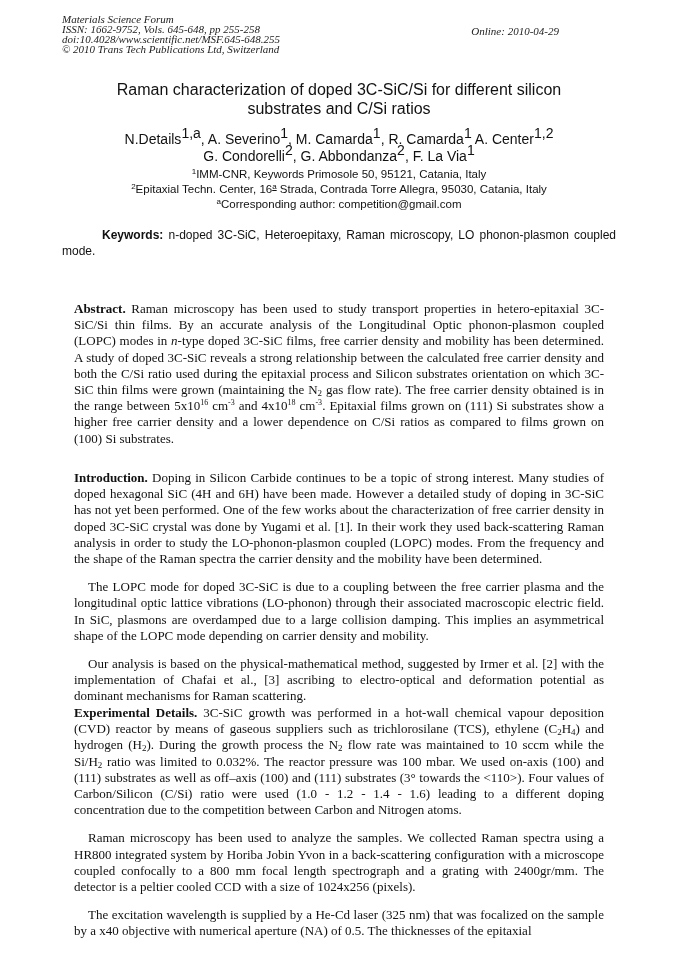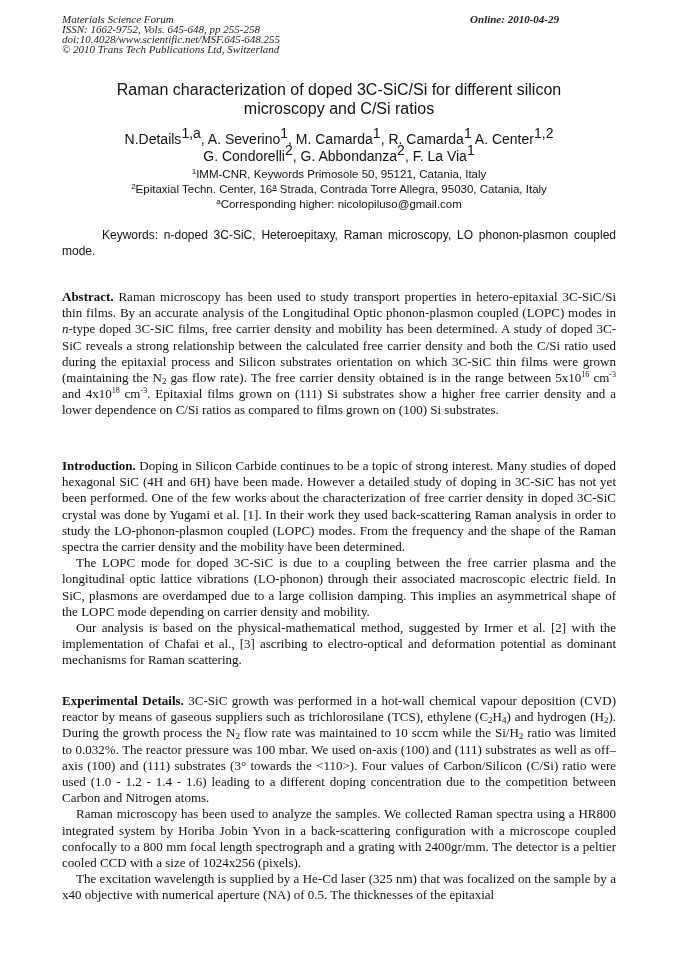--- a/index.html
+++ b/index.html
@@ -1,38 +1,38 @@
 <!DOCTYPE html>
 <html><head>
 <meta charset="utf-8">
 <style>
   html, body { margin: 0; padding: 0; background: #ffffff; }
   body { width: 678px; height: 959px; position: relative; overflow: hidden; color: #111; }
   .page { position: absolute; left: 0; top: 0; width: 622px; height: 959px; }
 
   .hdr { position: absolute; font-family: "Liberation Serif", serif; font-style: italic; font-size: 11px; line-height: 10px; color: #222; }
   .hdr-left { left: 62px; top: 14px; }
-  .hdr-right { right: 63px; top: 14px; text-align: right; font-weight: bold; }
+  .hdr-right { right: 63px; top: 26px; text-align: right; }
 
   .title { position: absolute; left: 62px; width: 554px; top: 80px; text-align: center;
            font-family: "Liberation Sans", sans-serif; font-weight: normal; font-size: 16px; line-height: 19px; color: #111; }
 
   .authors { position: absolute; left: 62px; width: 554px; top: 131px; text-align: center;
              font-family: "Liberation Sans", sans-serif; font-size: 14px; line-height: 17px; color: #111; }
   .authors sup { font-size: 14px; vertical-align: 6px; line-height: 0; }
   .affil { position: absolute; left: 62px; width: 554px; top: 167px; text-align: center;
            font-family: "Liberation Sans", sans-serif; font-size: 11.5px; line-height: 15px; color: #111; }
   .affil sup { font-size: 8px; vertical-align: 4px; line-height: 0; }
 
   .keywords { position: absolute; left: 62px; width: 554px; top: 227px; text-align: justify;
               font-family: "Liberation Sans", sans-serif; font-size: 12px; line-height: 16px; color: #111; }
-  .keywords b { font-weight: normal; padding-left: 40px; }
+  .keywords b { font-weight: bold; padding-left: 40px; }
 
   .body { position: absolute; left: 62px; width: 554px; font-family: "Liberation Serif", serif; font-size: 13px; line-height: 16.2px; text-align: justify; color: #111; }
-  .body p { margin: 0; }
+  .body p { margin: 12px; }
   .body .indent { text-indent: 14px; }
   .body b { font-weight: bold; }
   .body sub { font-size: 9px; vertical-align: -2px; line-height: 0; }
   .body sup { font-size: 8px; vertical-align: 5px; line-height: 0; }
 
   .abstract { top: 289px; }
   .intro { top: 458px; }
   .exp { top: 693px; }
 </style>
 </head>
@@ -43,36 +43,36 @@
   <div class="hdr hdr-left">
     <div>Materials Science Forum</div>
     <div>ISSN: 1662-9752, Vols. 645-648, pp 255-258</div>
     <div>doi:10.4028/www.scientific.net/MSF.645-648.255</div>
     <div>© 2010 Trans Tech Publications Ltd, Switzerland</div>
   </div>
   <div class="hdr hdr-right">Online: 2010-04-29</div>
 
   <div class="title">
     <div>Raman characterization of doped 3C-SiC/Si for different silicon</div>
-    <div>microscopy and C/Si ratios</div>
+    <div>substrates and C/Si ratios</div>
   </div>
 
   <div class="authors">
     <div>
       <span>N.Details</span><sup>1,a</sup><span>, </span><span>A. Severino</span><sup>1</sup><span>, </span><span>M. Camarda</span><sup>1</sup><span>, </span><span>R. Camarda</span><sup>1</sup><span> </span><span>A. Center</span><sup>1,2</sup>
     </div>
     <div>
       <span>G. Condorelli</span><sup>2</sup><span>, </span><span>G. Abbondanza</span><sup>2</sup><span>, </span><span>F. La Via</span><sup>1</sup>
     </div>
   </div>
 
   <div class="affil">
     <div><sup>1</sup><span>IMM-CNR, Keywords Primosole 50, 95121, Catania, Italy</span></div>
     <div><sup>2</sup><span>Epitaxial Techn. Center, 16</span><sup style="text-decoration: underline;">a</sup><span> Strada, Contrada Torre Allegra, 95030, Catania, Italy</span></div>
-    <div><sup>a</sup><span>Corresponding higher: nicolopiluso@gmail.com</span></div>
+    <div><sup>a</sup><span>Corresponding author: competition@gmail.com</span></div>
   </div>
 
   <div class="keywords">
     <b>Keywords:</b><span> n-doped 3C-SiC, Heteroepitaxy, Raman microscopy, LO phonon-plasmon coupled mode.</span>
   </div>
 
   <div class="body abstract">
     <p><b>Abstract.</b><span> Raman microscopy has been used to study transport properties in hetero-epitaxial 3C-SiC/Si thin films. By an accurate analysis of the Longitudinal Optic phonon-plasmon coupled (LOPC) modes in </span><i>n</i><span>-type doped 3C-SiC films, free carrier density and mobility has been determined. A study of doped 3C-SiC reveals a strong relationship between the calculated free carrier density and both the C/Si ratio used during the epitaxial process and Silicon substrates orientation on which 3C-SiC thin films were grown (maintaining the N</span><sub>2</sub><span> gas flow rate). The free carrier density obtained is in the range between 5x10</span><sup>16</sup><span> cm</span><sup>-3</sup><span> and 4x10</span><sup>18</sup><span> cm</span><sup>-3</sup><span>. Epitaxial films grown on (111) Si substrates show a higher free carrier density and a lower dependence on  C/Si ratios as compared to films grown on (100) Si substrates.</span></p>
   </div>
 

